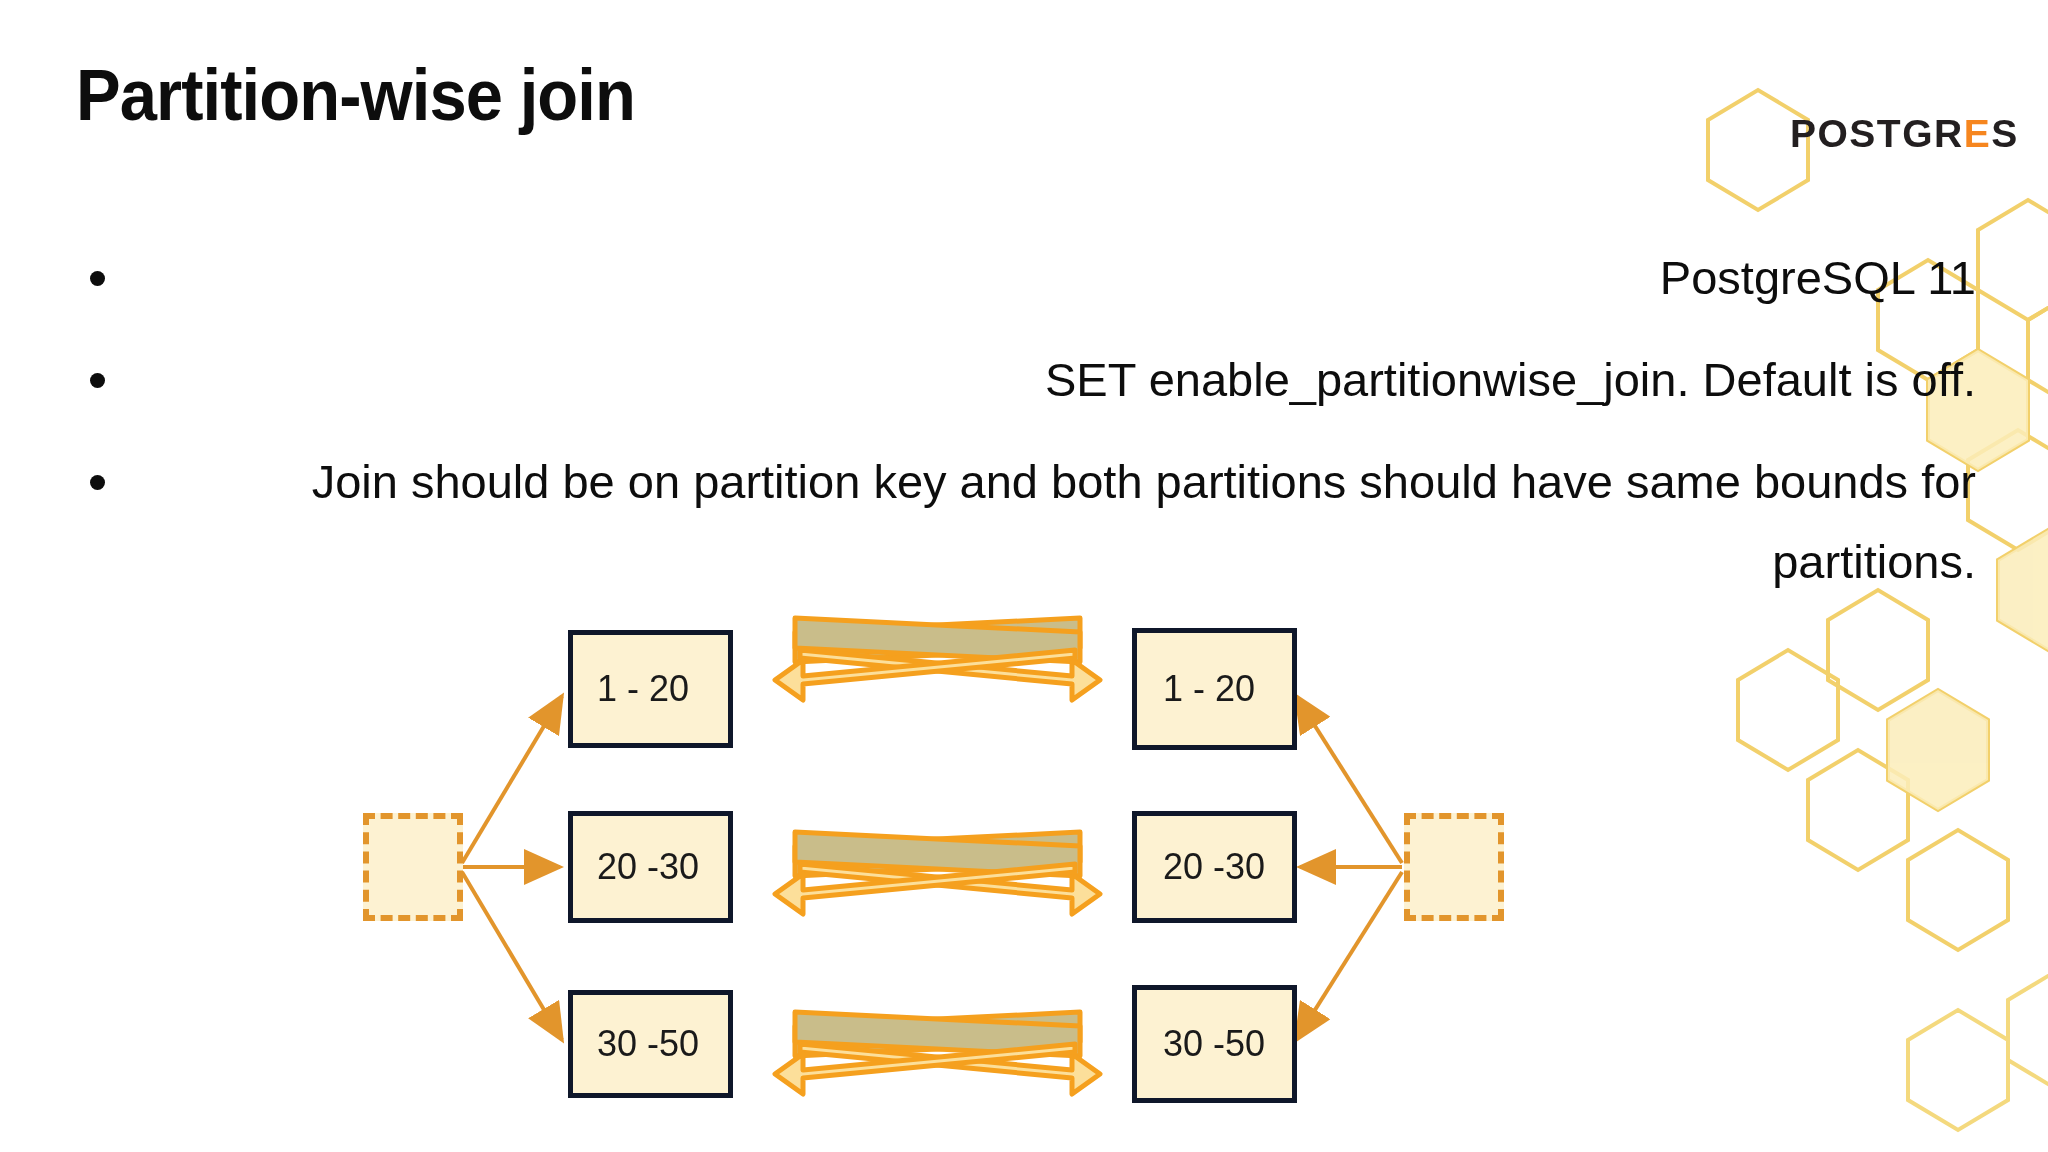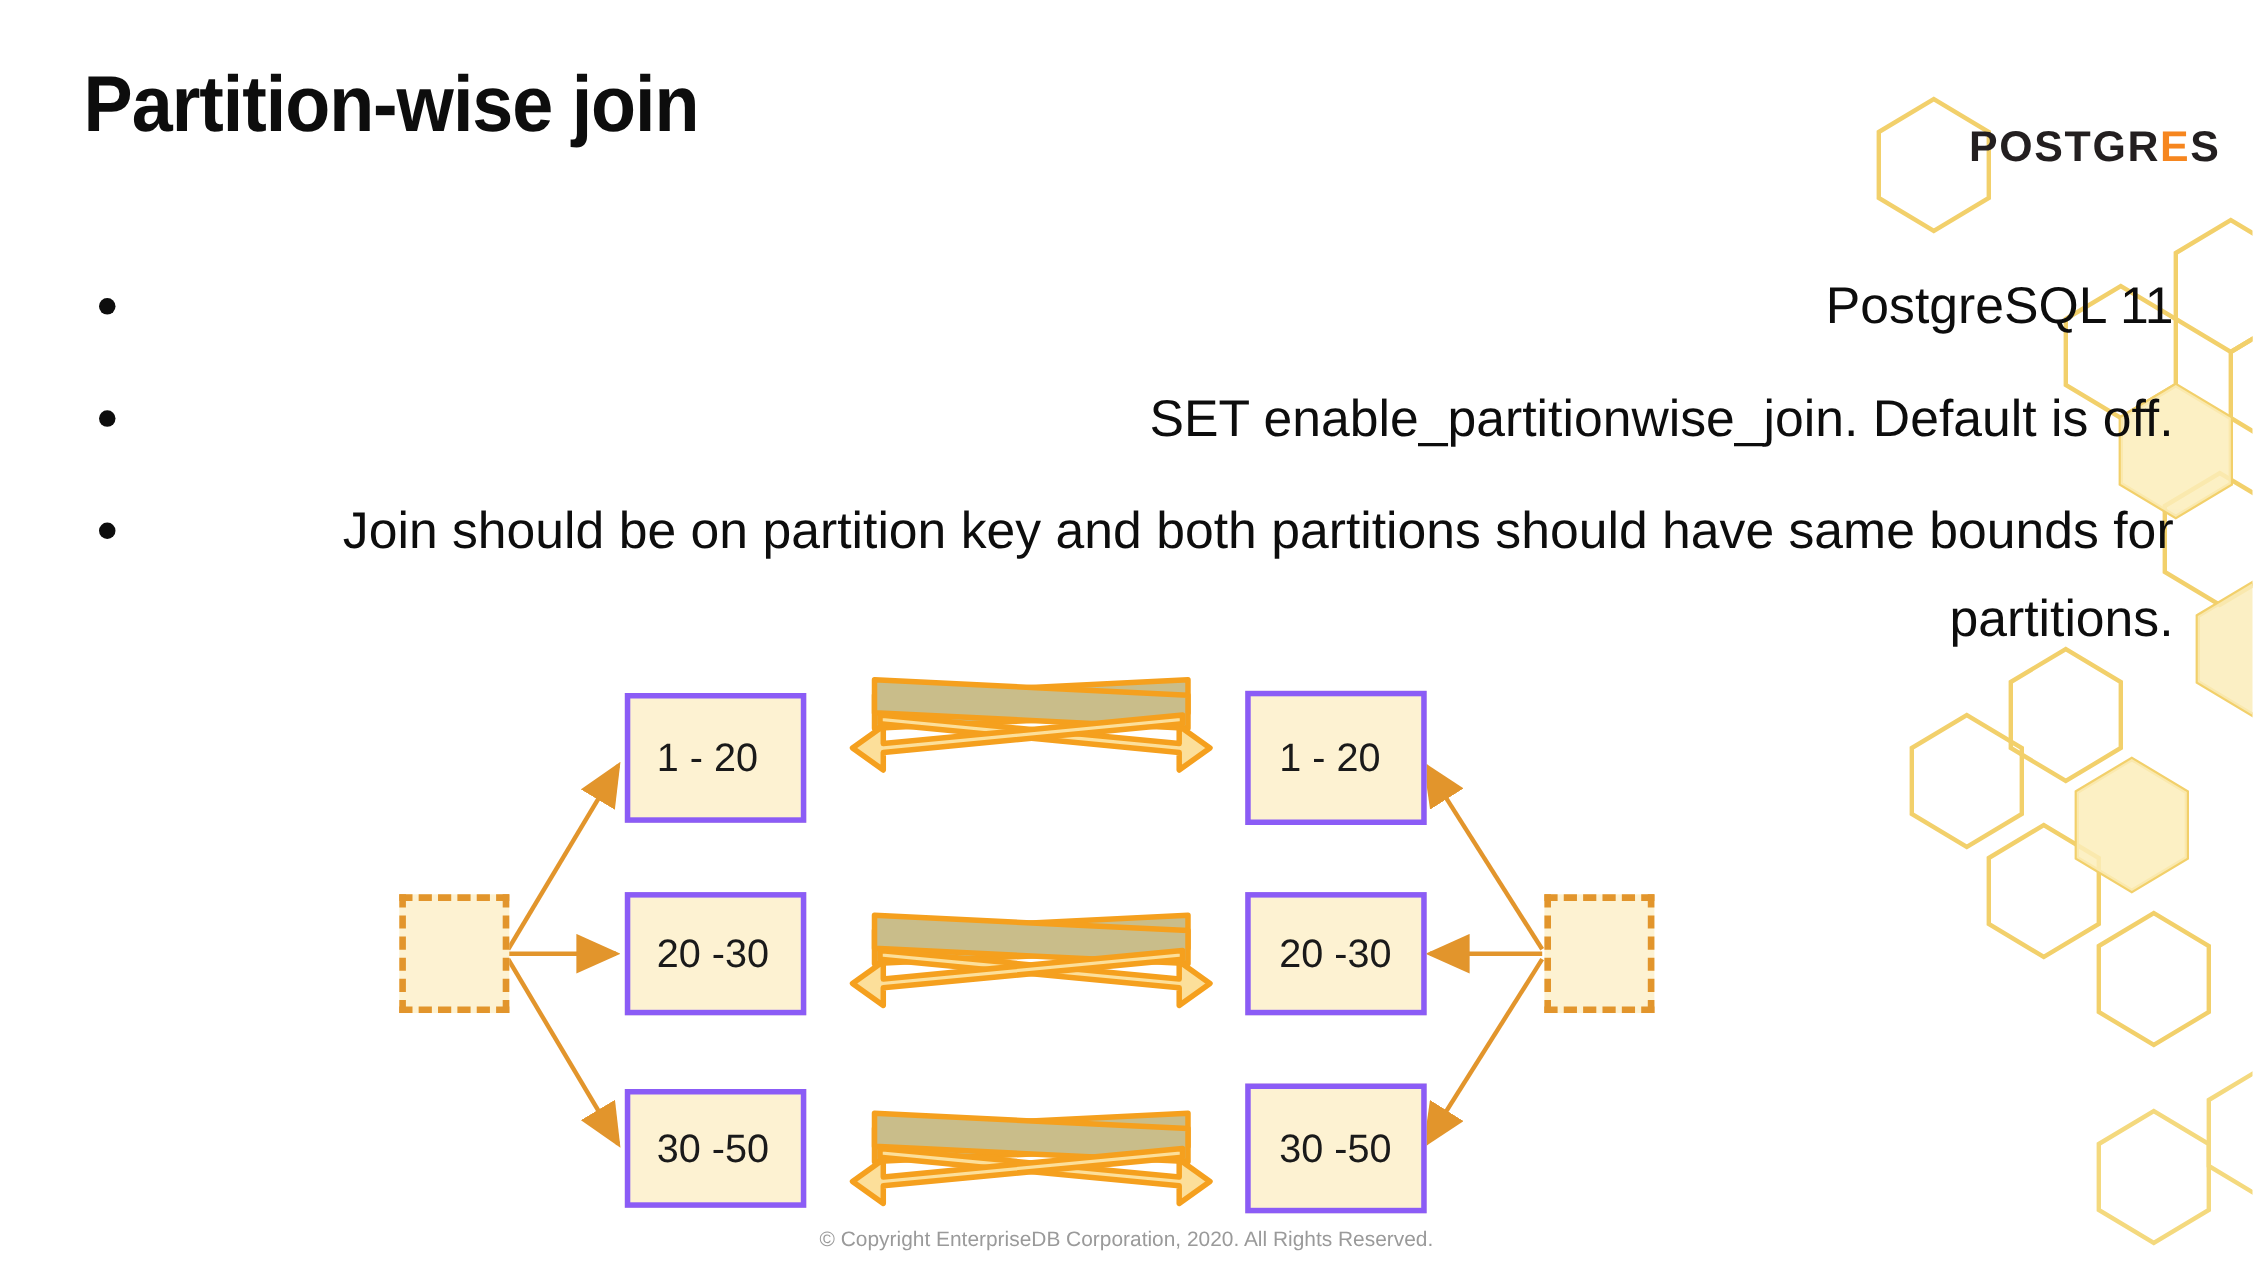--- a/index.html
+++ b/index.html
@@ -148,21 +148,21 @@
     left: 0;
     top: 600px;
     width: 2048px;
     height: 500px;
   }
   #diagram svg { display: block; }
 
   .pbox {
     position: absolute;
     background: #fdf2d2;
-    border: 5px solid #8b5cf6;
+    border: 5px solid #0f172a;
     box-sizing: border-box;
     display: flex;
     align-items: center;
     font-size: 36px;
     color: #1a1a1a;
     padding-left: 24px;
   }
   .pbox.right { padding-left: 26px; }
   .rootbox {
     position: absolute;
@@ -294,15 +294,14 @@
     <div class="pbox right" style="left:1132px;top:211px;width:165px;height:112px;">
       <span>20 -30</span>
     </div>
     <div class="pbox right" style="left:1132px;top:385px;width:165px;height:118px;">
       <span>30 -50</span>
     </div>
 
     <div class="rootbox" style="left:1404px;top:213px;width:100px;height:108px;"></div>
   </div>
 
-  <div id="footer">© Copyright EnterpriseDB Corporation, 2020.  All Rights Reserved.</div>
 
 </div>
 
 </body></html>

